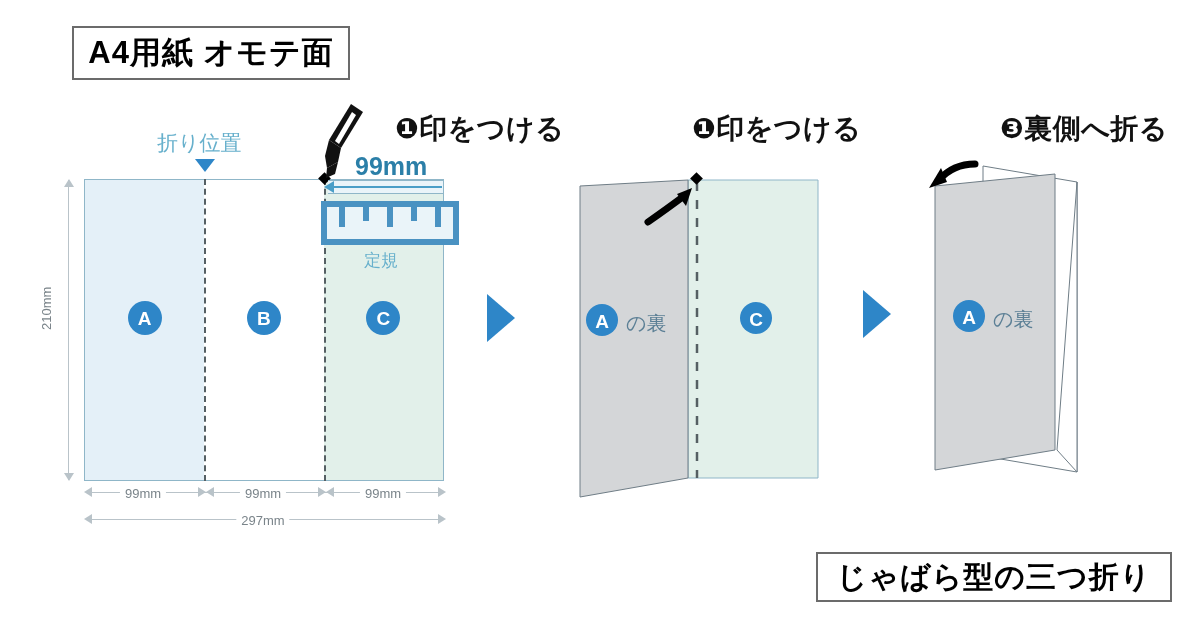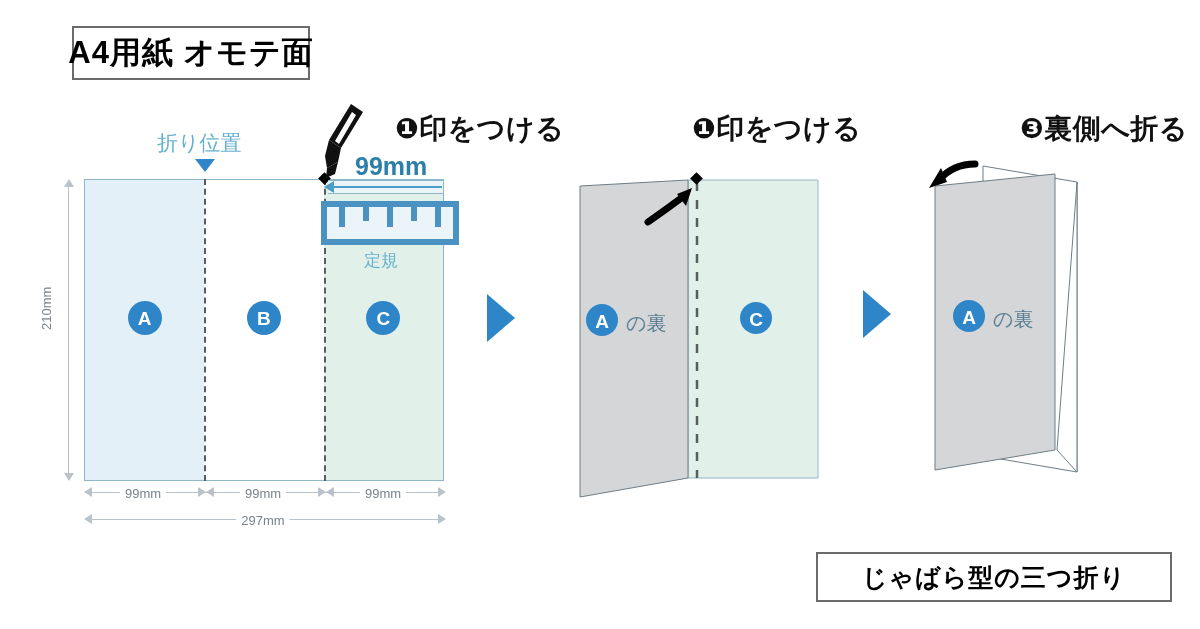--- a/index.html
+++ b/index.html
@@ -24,41 +24,41 @@
     align-items: center;
     justify-content: center;
     box-sizing: border-box;
     font-weight: bold;
     color: #000000;
     letter-spacing: 1px;
     white-space: nowrap;
   }
   #title-box {
     left: 72px; top: 26px;
-    width: 238px; height: 54px;
+    width: 278px; height: 54px;
     font-size: 31px;
   }
   #footer-box {
     left: 816px; top: 552px;
     width: 356px; height: 50px;
-    font-size: 25px;
+    font-size: 30px;
   }
 
   
   .step-heading {
     position: absolute;
     font-size: 28px;
     font-weight: bold;
     color: #111111;
     white-space: nowrap;
     letter-spacing: 0.5px;
   }
   #step1-heading { left: 395px; top: 110px; }
   #step2-heading { left: 692px; top: 110px; }
-  #step3-heading { left: 1000px; top: 110px; margin-left: 20px; }
+  #step3-heading { left: 1000px; top: 110px; }
 
   
   #sheet {
     position: absolute;
     left: 84px; top: 179px;
     width: 360px; height: 302px;
     border: 1px solid #8fb6c8;
     box-sizing: border-box;
     display: flex;
   }

